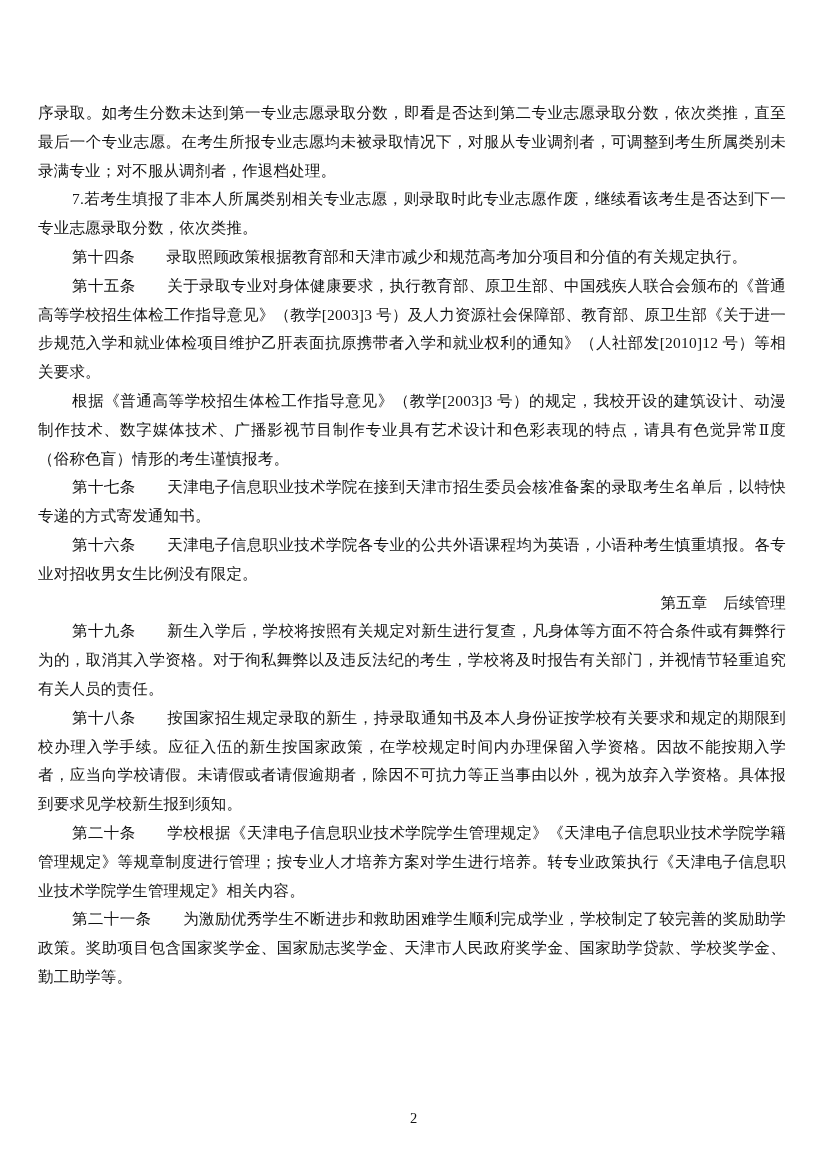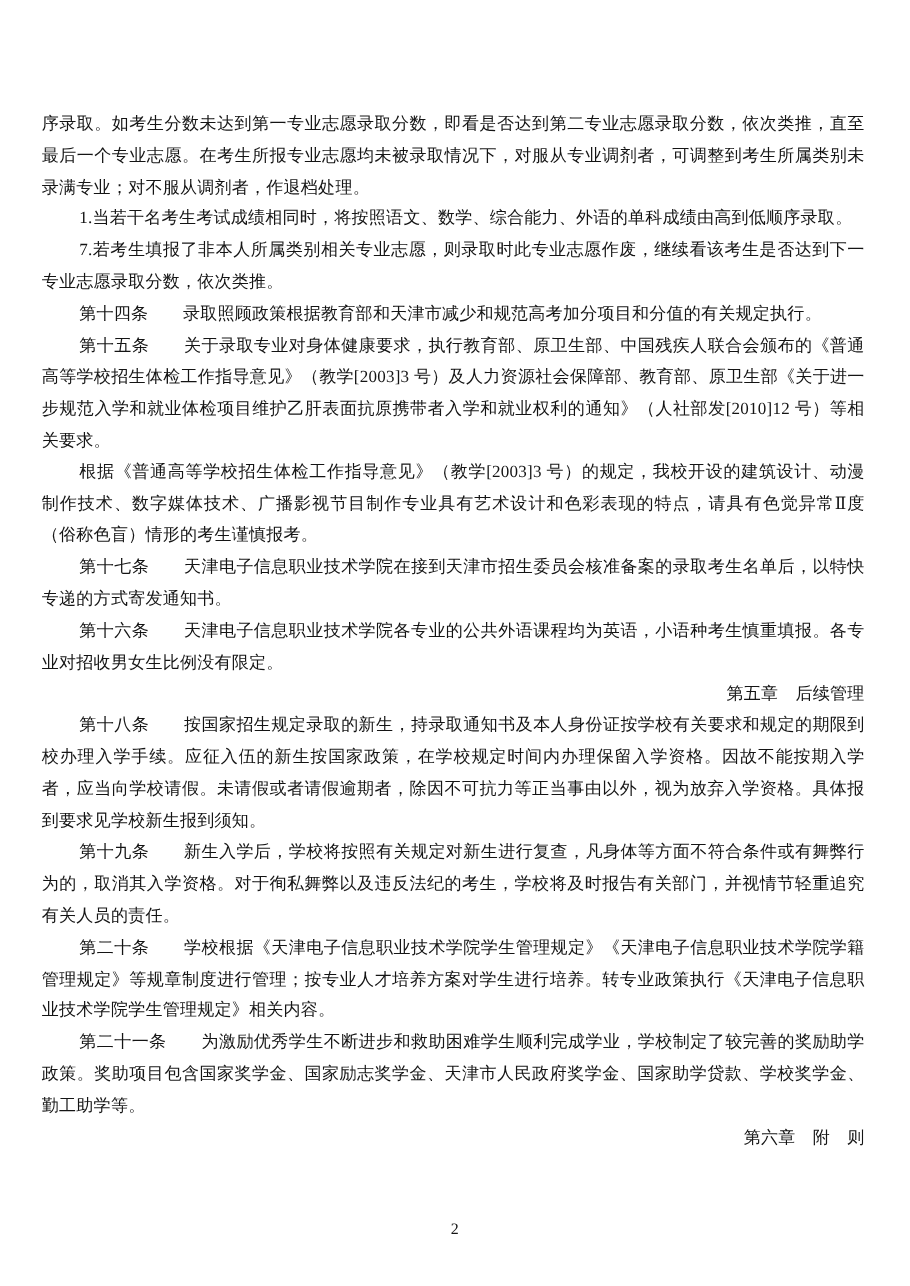--- a/index.html
+++ b/index.html
@@ -49,28 +49,26 @@
     line-height: 20px;
     color: #141414;
   }
 </style>
 </head>
 <body>
 
 <div class="page">
   <div class="content">
     <p>序录取。如考生分数未达到第一专业志愿录取分数，即看是否达到第二专业志愿录取分数，依次类推，直至最后一个专业志愿。在考生所报专业志愿均未被录取情况下，对服从专业调剂者，可调整到考生所属类别未录满专业；对不服从调剂者，作退档处理。</p>
-    <p class="ind">1.当若干名考生考试成绩相同时，将按照语文、数学、综合能力、外语的单科成绩由高到低顺序录取。</p>
     <p class="ind">7.若考生填报了非本人所属类别相关专业志愿，则录取时此专业志愿作废，继续看该考生是否达到下一专业志愿录取分数，依次类推。</p>
     <p class="ind">第十四条　　录取照顾政策根据教育部和天津市减少和规范高考加分项目和分值的有关规定执行。</p>
     <p class="ind">第十五条　　关于录取专业对身体健康要求，执行教育部、原卫生部、中国残疾人联合会颁布的《普通高等学校招生体检工作指导意见》（教学[2003]3 号）及人力资源社会保障部、教育部、原卫生部《关于进一步规范入学和就业体检项目维护乙肝表面抗原携带者入学和就业权利的通知》（人社部发[2010]12 号）等相关要求。</p>
     <p class="ind">根据《普通高等学校招生体检工作指导意见》（教学[2003]3 号）的规定，我校开设的建筑设计、动漫制作技术、数字媒体技术、广播影视节目制作专业具有艺术设计和色彩表现的特点，请具有色觉异常Ⅱ度（俗称色盲）情形的考生谨慎报考。</p>
     <p class="ind">第十七条　　天津电子信息职业技术学院在接到天津市招生委员会核准备案的录取考生名单后，以特快专递的方式寄发通知书。</p>
     <p class="ind">第十六条　　天津电子信息职业技术学院各专业的公共外语课程均为英语，小语种考生慎重填报。各专业对招收男女生比例没有限定。</p>
     <p class="chapter">第五章　后续管理</p>
+    <p class="ind">第十九条　　新生入学后，学校将按照有关规定对新生进行复查，凡身体等方面不符合条件或有舞弊行为的，取消其入学资格。对于徇私舞弊以及违反法纪的考生，学校将及时报告有关部门，并视情节轻重追究有关人员的责任。</p>
     <p class="ind">第十八条　　按国家招生规定录取的新生，持录取通知书及本人身份证按学校有关要求和规定的期限到校办理入学手续。应征入伍的新生按国家政策，在学校规定时间内办理保留入学资格。因故不能按期入学者，应当向学校请假。未请假或者请假逾期者，除因不可抗力等正当事由以外，视为放弃入学资格。具体报到要求见学校新生报到须知。</p>
-    <p class="ind">第十九条　　新生入学后，学校将按照有关规定对新生进行复查，凡身体等方面不符合条件或有舞弊行为的，取消其入学资格。对于徇私舞弊以及违反法纪的考生，学校将及时报告有关部门，并视情节轻重追究有关人员的责任。</p>
     <p class="ind">第二十条　　学校根据《天津电子信息职业技术学院学生管理规定》《天津电子信息职业技术学院学籍管理规定》等规章制度进行管理；按专业人才培养方案对学生进行培养。转专业政策执行《天津电子信息职业技术学院学生管理规定》相关内容。</p>
     <p class="ind">第二十一条　　为激励优秀学生不断进步和救助困难学生顺利完成学业，学校制定了较完善的奖励助学政策。奖助项目包含国家奖学金、国家励志奖学金、天津市人民政府奖学金、国家助学贷款、学校奖学金、勤工助学等。</p>
-    <p class="chapter">第六章　附　则</p>
   </div>
   <div class="pagenum">2</div>
 </div>
 
 </body></html>

